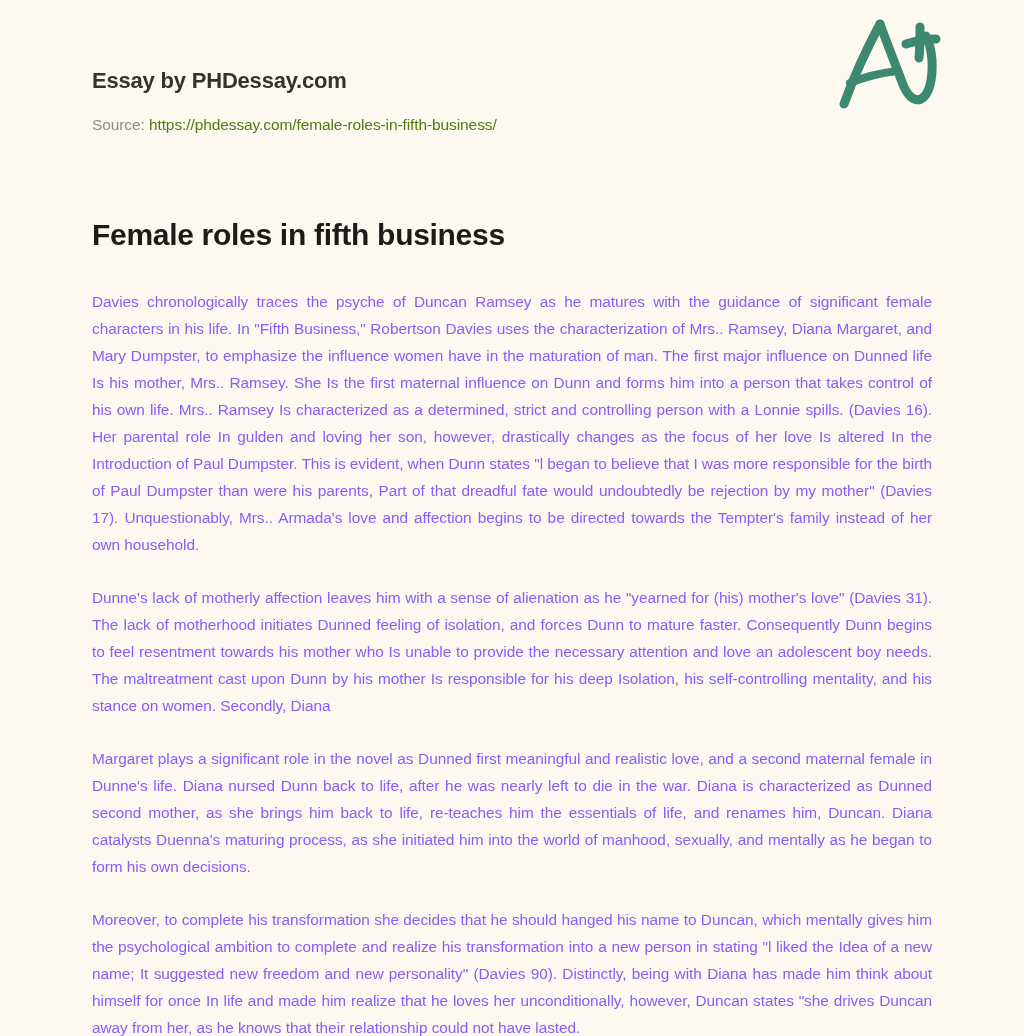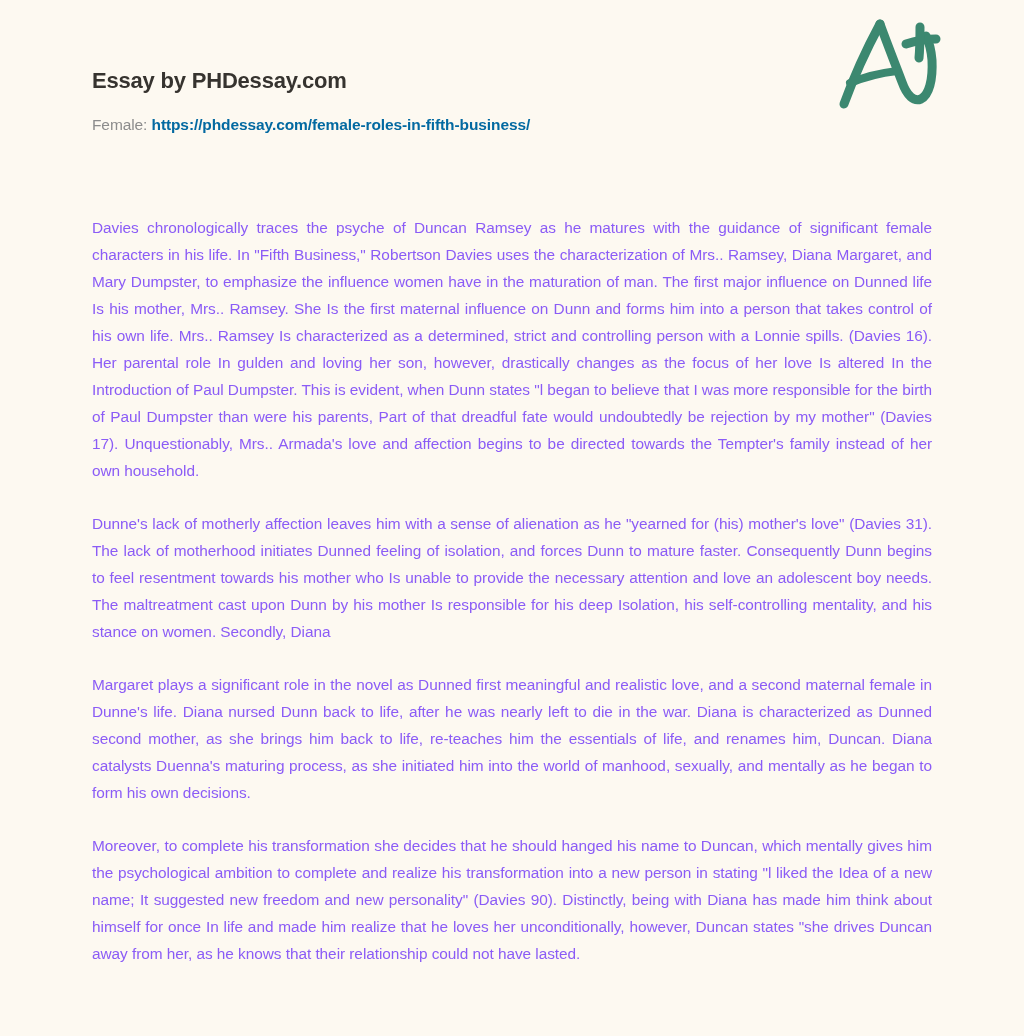--- a/index.html
+++ b/index.html
@@ -41,23 +41,22 @@
   .source-line {
     margin-top: 18px;
     font-size: 15.5px;
     line-height: 22px;
     color: #8c8c8c;
     letter-spacing: -0.1px;
     white-space: nowrap;
   }
 
   .source-url {
-    color: #0369a1;
+    color: #4d7c0f;
     text-decoration: none;
-    font-weight: bold;
   }
 
   
   .logo {
     position: absolute;
     right: -16px;
     top: 8px;
     width: 120px;
     height: 105px;
   }
@@ -94,21 +93,21 @@
 </head>
 <body>
 
 <div class="page">
 
   <div class="header">
 
     <div class="brand-line">Essay by PHDessay.com</div>
 
     <div class="source-line">
-      <span>Female:</span>
+      <span>Source:</span>
       <a class="source-url" href="#">https://phdessay.com/female-roles-in-fifth-business/</a>
     </div>
 
     <div class="logo">
       <svg viewBox="0 0 120 105" xmlns="http://www.w3.org/2000/svg" aria-hidden="true">
         <g fill="none" stroke="#3c8870" stroke-linecap="round" stroke-linejoin="round">
 
           <path d="M16 96 C 24 74, 38 42, 52 16" stroke-width="9"></path>
 
           <path d="M52 16 C 60 38, 68 58, 74 74 C 79 88, 86 94, 93 91 C 101 87, 105 72, 104 52 C 103 40, 100 32, 98 28" stroke-width="9"></path>
@@ -117,20 +116,21 @@
 
           <path d="M78 36 C 87 33, 98 31, 108 31" stroke-width="9"></path>
 
           <path d="M92 19 C 92 28, 92 40, 91 50" stroke-width="9"></path>
         </g>
       </svg>
     </div>
 
   </div>
 
+  <h1 class="doc-title">Female roles in fifth business</h1>
 
   <div class="article">
     <p>Davies chronologically traces the psyche of Duncan Ramsey as he matures with the guidance of significant female characters in his life. In "Fifth Business," Robertson Davies uses the characterization of Mrs.. Ramsey, Diana Margaret, and Mary Dumpster, to emphasize the influence women have in the maturation of man. The first major influence on Dunned life Is his mother, Mrs.. Ramsey. She Is the first maternal influence on Dunn and forms him into a person that takes control of his own life. Mrs.. Ramsey Is characterized as a determined, strict and controlling person with a Lonnie spills. (Davies 16). Her parental role In gulden and loving her son, however, drastically changes as the focus of her love Is altered In the Introduction of Paul Dumpster. This is evident, when Dunn states "l began to believe that I was more responsible for the birth of Paul Dumpster than were his parents, Part of that dreadful fate would undoubtedly be rejection by my mother" (Davies 17). Unquestionably, Mrs.. Armada's love and affection begins to be directed towards the Tempter's family instead of her own household.</p>
     <p>Dunne's lack of motherly affection leaves him with a sense of alienation as he "yearned for (his) mother's love" (Davies 31). The lack of motherhood initiates Dunned feeling of isolation, and forces Dunn to mature faster. Consequently Dunn begins to feel resentment towards his mother who Is unable to provide the necessary attention and love an adolescent boy needs. The maltreatment cast upon Dunn by his mother Is responsible for his deep Isolation, his self-controlling mentality, and his stance on women. Secondly, Diana</p>
     <p>Margaret plays a significant role in the novel as Dunned first meaningful and realistic love, and a second maternal female in Dunne's life. Diana nursed Dunn back to life, after he was nearly left to die in the war. Diana is characterized as Dunned second mother, as she brings him back to life, re-teaches him the essentials of life, and renames him, Duncan. Diana catalysts Duenna's maturing process, as she initiated him into the world of manhood, sexually, and mentally as he began to form his own decisions.</p>
     <p>Moreover, to complete his transformation she decides that he should hanged his name to Duncan, which mentally gives him the psychological ambition to complete and realize his transformation into a new person in stating "l liked the Idea of a new name; It suggested new freedom and new personality" (Davies 90). Distinctly, being with Diana has made him think about himself for once In life and made him realize that he loves her unconditionally, however, Duncan states "she drives Duncan away from her, as he knows that their relationship could not have lasted.</p>
 
   </div>
 
 </div>

